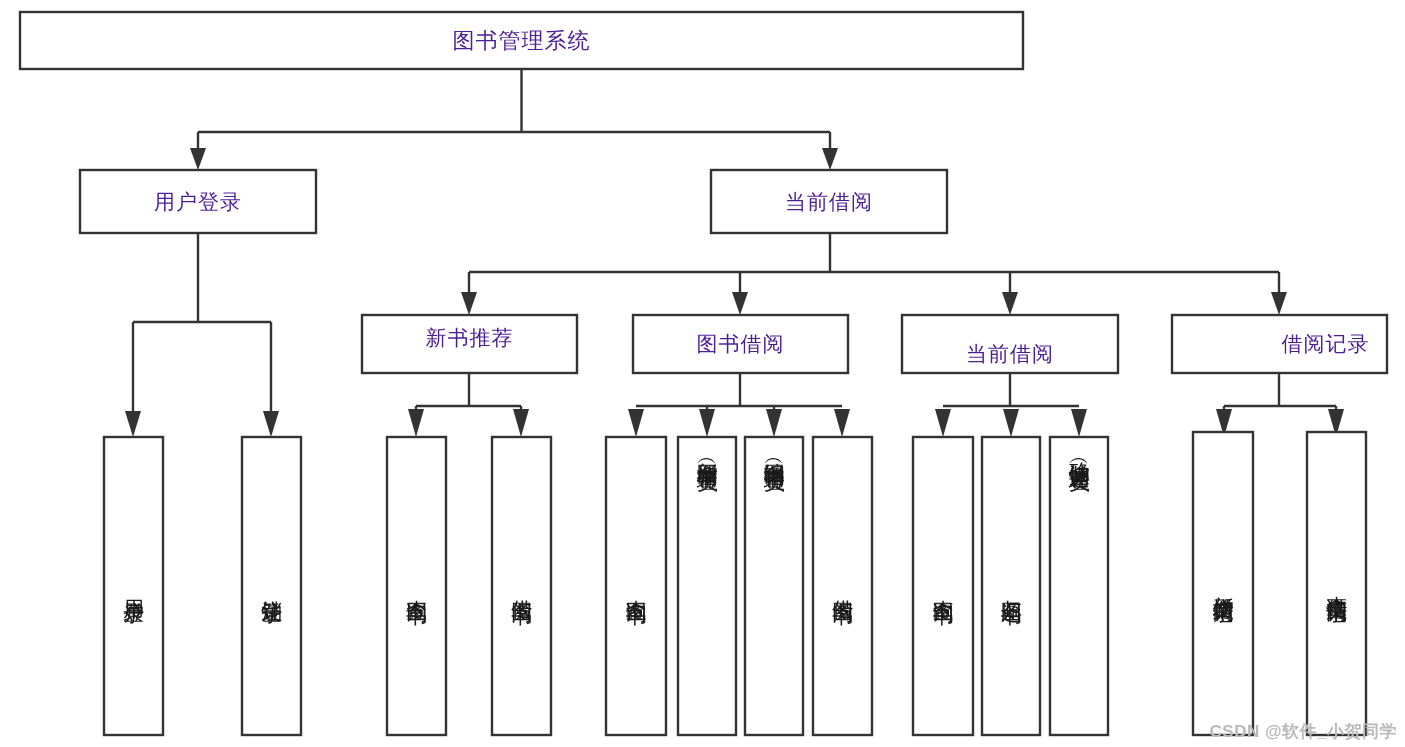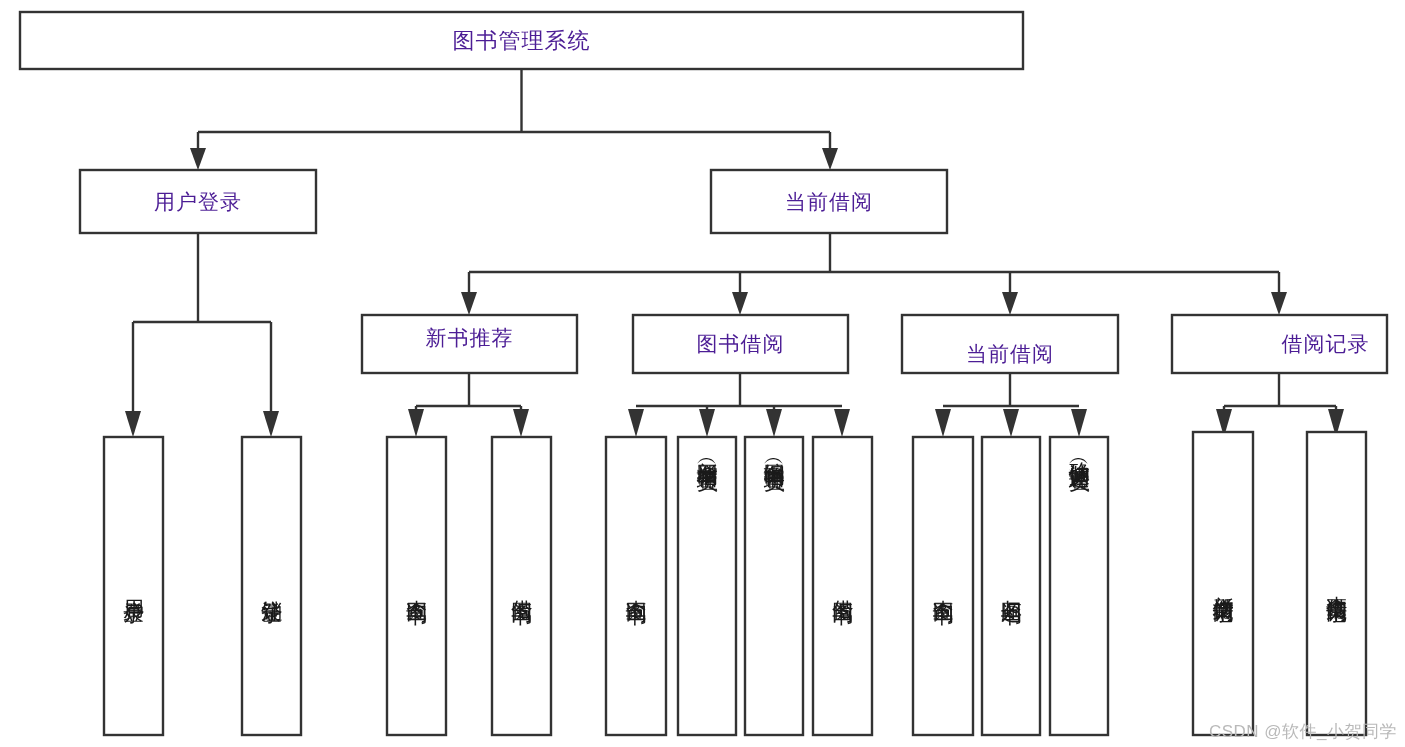--- a/index.html
+++ b/index.html
@@ -73,20 +73,21 @@
   }
   #watermark {
     position: absolute;
     right: 8px;
     bottom: 4px;
     font-family: "Liberation Sans", "DejaVu Sans", sans-serif;
     font-size: 17px;
     color: #b9b9b9;
     letter-spacing: 0.5px;
     user-select: none;
+    font-weight: bold;
   }
 </style>
 </head>
 <body>
 
 <div id="diagram-root">
 
   <svg class="flow" viewBox="0 0 1405 747">
 
     <g>

